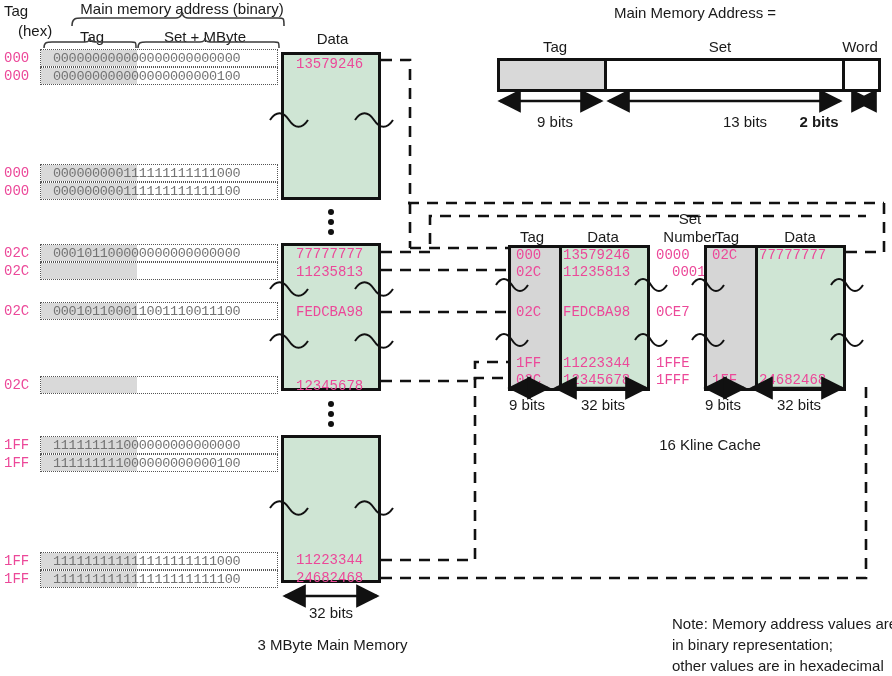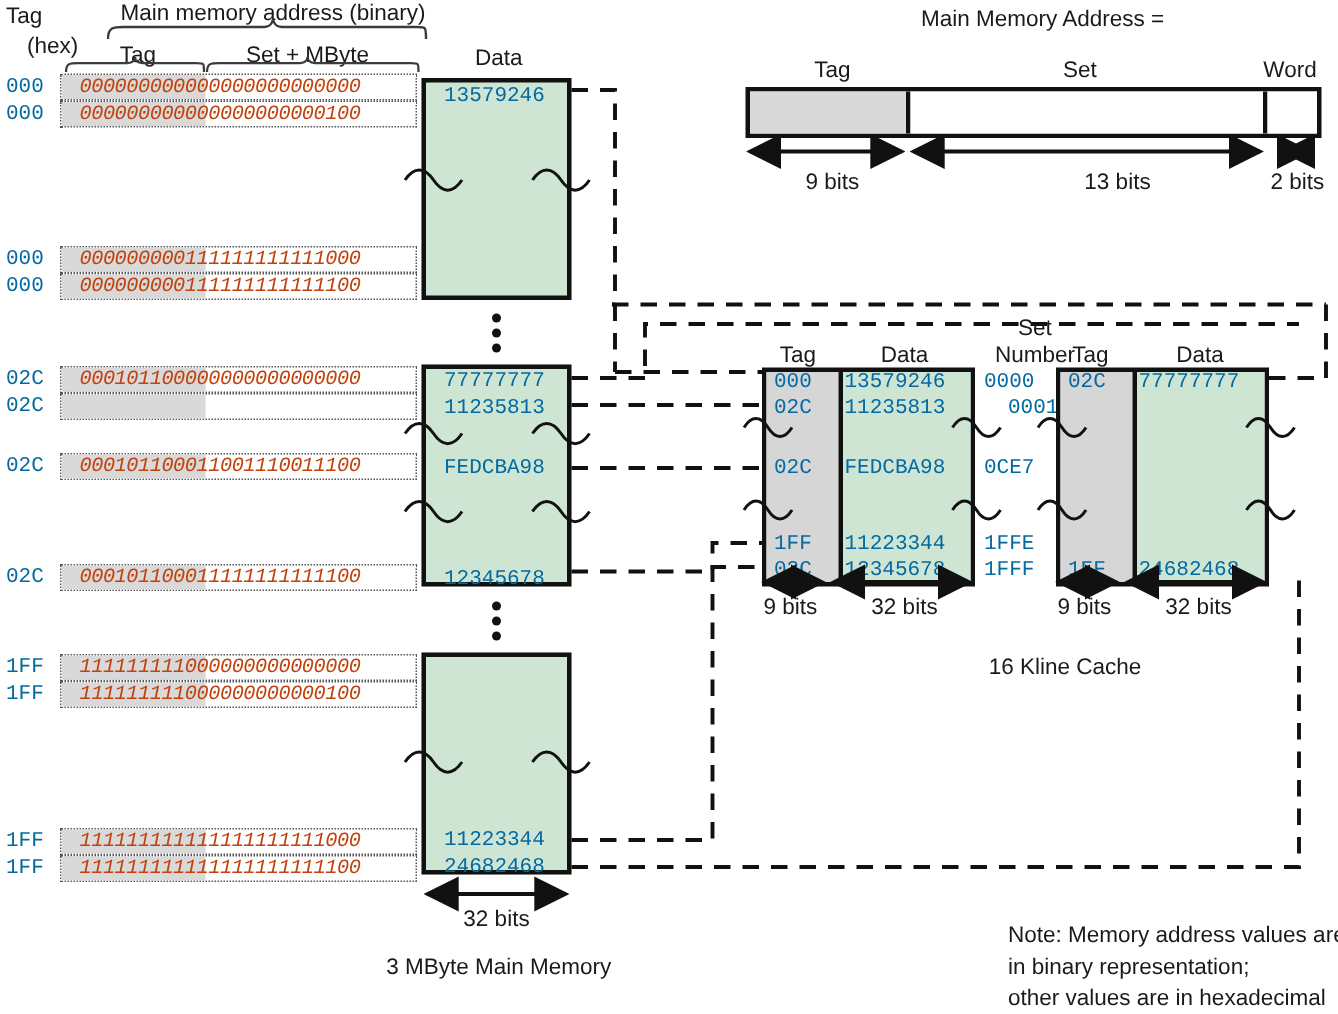--- a/index.html
+++ b/index.html
@@ -1,24 +1,24 @@
 <!DOCTYPE html>
 <html><head>
 <meta charset="utf-8">
 <style>
   html,body{margin:0;padding:0;background:#ffffff;}
   body{width:892px;height:676px;position:relative;overflow:hidden;
        font-family:"Liberation Sans",sans-serif;color:#000;}
   .abs{position:absolute;}
   .lbl{font-size:15px;color:#1a1a1a;white-space:nowrap;}
   .lblc{font-size:15px;color:#1a1a1a;white-space:nowrap;text-align:center;}
-  .mono{font-family:"Liberation Mono",monospace;font-size:14px;color:#0369a1;
+  .mono{font-family:"Liberation Mono",monospace;font-size:14px;color:#ec4899;
         letter-spacing:0px;white-space:nowrap;}
-  .bin{font-family:"Liberation Mono",monospace;font-size:13.5px;color:#c2410c;
-       white-space:nowrap;letter-spacing:-0.3px;font-style:italic;}
+  .bin{font-family:"Liberation Mono",monospace;font-size:13.5px;color:#737373;
+       white-space:nowrap;letter-spacing:-0.3px;}
 
   
   .memblock{background:#cfe5d4;border:3px solid #111;box-sizing:border-box;}
   .cachebox{border:3px solid #111;box-sizing:border-box;display:flex;}
   .ctag{background:#d6d6d6;box-sizing:border-box;position:relative;}
   .cdata{background:#cfe5d4;box-sizing:border-box;position:relative;
          border-left:3px solid #111;}
 
   
   .fmtbar{border:3px solid #111;box-sizing:border-box;display:flex;background:#fff;}
@@ -53,21 +53,21 @@
 <div class="abs lblc" style="left:830px;top:38px;width:60px;">Word</div>
 
 <div class="abs fmtbar" style="left:497px;top:58px;width:384px;height:34px;">
   <div class="fmttag" style="width:108px;"></div>
   <div class="fmtset" style="width:240px;"></div>
   <div class="fmtword" style="width:33px;"></div>
 </div>
 
 <div class="abs lblc" style="left:505px;top:113px;width:100px;">9 bits</div>
 <div class="abs lblc" style="left:690px;top:113px;width:110px;">13 bits</div>
-<div class="abs lblc" style="left:838px;top:113px;width:54px;">2 bits</div>
+<div class="abs lblc" style="left:792px;top:113px;width:54px;font-weight:bold;">2 bits</div>
 
 <div class="abs mono" style="left:4px;top:50px;">000</div>
 <div class="addrrow" style="left:40px;top:49px;width:238px;">
   <div class="tagshade"></div>
   <div class="bits bin">000000000000000000000000</div>
 </div>
 <div class="abs mono" style="left:4px;top:68px;">000</div>
 <div class="addrrow" style="left:40px;top:67px;width:238px;">
   <div class="tagshade"></div>
   <div class="bits bin">000000000000000000000100</div>
@@ -96,21 +96,20 @@
 
 <div class="abs mono" style="left:4px;top:303px;">02C</div>
 <div class="addrrow" style="left:40px;top:302px;width:238px;">
   <div class="tagshade"></div>
   <div class="bits bin">000101100011001110011100</div>
 </div>
 
 <div class="abs mono" style="left:4px;top:377px;">02C</div>
 <div class="addrrow" style="left:40px;top:376px;width:238px;">
   <div class="tagshade"></div>
-  <div class="bits bin">000101100011111111111100</div>
 </div>
 
 <div class="abs mono" style="left:4px;top:437px;">1FF</div>
 <div class="addrrow" style="left:40px;top:436px;width:238px;">
   <div class="tagshade"></div>
   <div class="bits bin">111111111000000000000000</div>
 </div>
 <div class="abs mono" style="left:4px;top:455px;">1FF</div>
 <div class="addrrow" style="left:40px;top:454px;width:238px;">
   <div class="tagshade"></div>

